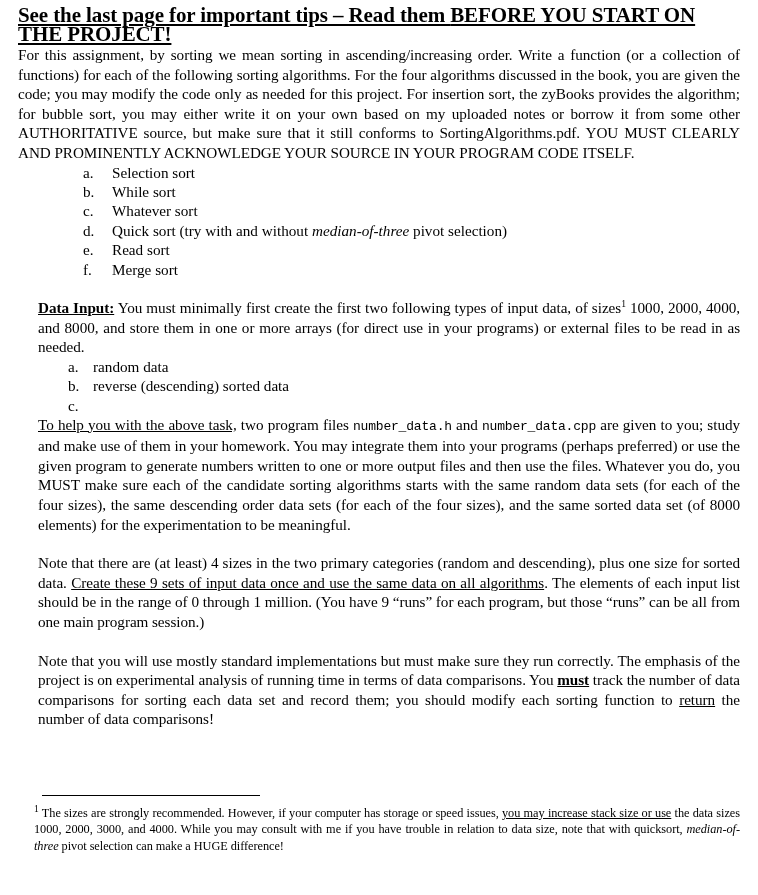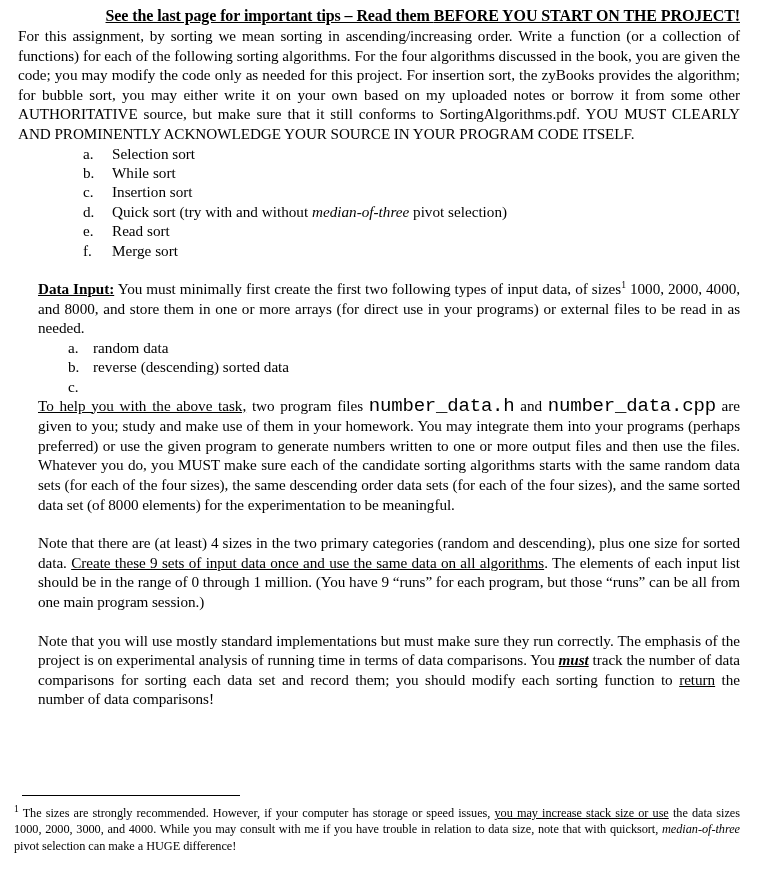--- a/index.html
+++ b/index.html
@@ -15,47 +15,47 @@
     color: #000000;
   }
   .page {
     position: relative;
     width: 758px;
     height: 895px;
     box-sizing: border-box;
     padding: 4px 18px 0 18px;
   }
   .heading {
-    text-align: right;
+    text-align: left;
     font-weight: bold;
-    font-size: 16px;
+    font-size: 21px;
     line-height: 19px;
     margin: 2px 0 1px 0;
     letter-spacing: -0.1px;
   }
   .heading span.u { text-decoration: underline; }
 
   p.body {
     font-size: 15.2px;
     line-height: 19.6px;
     margin: 0 0 0 0;
     text-align: justify;
     text-justify: inter-word;
     letter-spacing: -0.05px;
     word-spacing: -0.1px;
   }
   p.gap { margin-top: 19px; margin-left: 20px; }
   .i { font-style: italic; }
   .u { text-decoration: underline; }
   .bu { font-weight: bold; text-decoration: underline; }
-  .biu { font-weight: bold; font-style: italic; text-decoration: underline; }
+  .biu { font-weight: bold; text-decoration: underline; }
   .iu { text-decoration: underline; }
   .mono {
     font-family: "Liberation Mono", "DejaVu Sans Mono", monospace;
-    font-size: 19px;
+    font-size: 13px;
     letter-spacing: -0.2px;
   }
   sup.fn {
     font-size: 9.6px;
     vertical-align: super;
     line-height: 0;
   }
 
   ol.alpha {
     list-style: none;
@@ -77,21 +77,21 @@
   }
   ol.alpha.sub li {
     padding-left: 75px;
   }
   ol.alpha.sub li .mk {
     left: 50px;
   }
 
   .footnote-area {
     position: absolute;
-    left: 14px;
+    left: 34px;
     right: 18px;
     top: 795px;
   }
   .footnote-rule {
     width: 218px;
     height: 0;
     border-top: 1.3px solid #000;
     margin: 0 0 9px 8px;
   }
   p.footnote {
@@ -110,21 +110,21 @@
 
   <div class="heading">
     <span class="u">See the last page for important tips – Read them </span><span class="u">BEFORE YOU START ON THE PROJECT!</span>
   </div>
 
   <p class="body">For this assignment, by sorting we mean sorting in ascending/increasing order.  Write a function (or a collection of functions) for each of the following sorting algorithms.  For the four algorithms discussed in the book, you are given the code; you may modify the code only as needed for this project.  For insertion sort, the zyBooks provides the algorithm; for bubble sort, you may either write it on your own based on my uploaded notes or borrow it from some other AUTHORITATIVE source, but make sure that it still conforms to SortingAlgorithms.pdf.   YOU MUST CLEARLY AND PROMINENTLY ACKNOWLEDGE YOUR SOURCE IN YOUR PROGRAM CODE ITSELF.</p>
 
   <ol class="alpha">
     <li><span class="mk">a.</span><span>Selection sort</span></li>
     <li><span class="mk">b.</span><span>While sort</span></li>
-    <li><span class="mk">c.</span><span>Insertion sort</span></li>
+    <li><span class="mk">c.</span><span>Whatever sort</span></li>
     <li><span class="mk">d.</span><span>Quick sort (try with and without </span><span class="i">median-of-three</span><span> pivot selection)</span></li>
     <li><span class="mk">e.</span><span>Read sort</span></li>
     <li><span class="mk">f.</span><span>Merge sort</span></li>
   </ol>
 
   <p class="body gap"><span class="bu">Data Input:</span><span> You must minimally first create the first two following types of input data, of sizes</span><sup class="fn">1</sup><span> 1000, 2000, 4000, and 8000, and store them in one or more arrays (for direct use in your programs) or external files to be read in as needed.</span></p>
 
   <ol class="alpha sub">
     <li><span class="mk">a.</span><span>random data</span></li>
     <li><span class="mk">b.</span><span>reverse (descending) sorted data</span></li>

